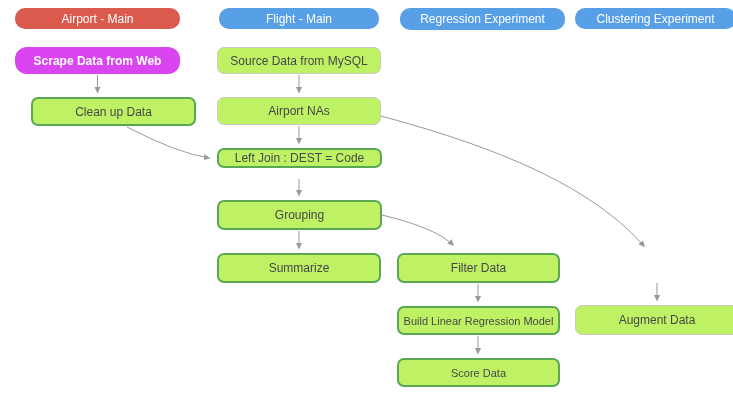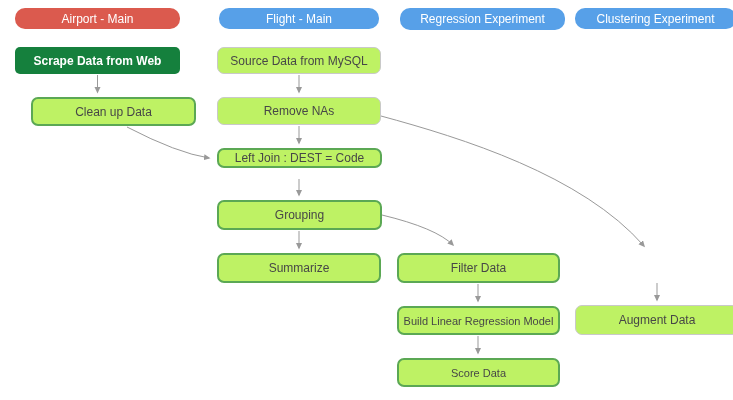--- a/index.html
+++ b/index.html
@@ -14,21 +14,21 @@
     color:#ffffff;font-size:12px;border-radius:10px;box-sizing:border-box;
     text-align:center;white-space:nowrap;
   }
   .red{background:#DB5A4E;}
   .blue{background:#57A0E8;}
   .node{
     position:absolute;display:flex;align-items:center;justify-content:center;
     background:#bef264;color:#474747;font-size:12px;border-radius:7px;
     box-sizing:border-box;text-align:center;white-space:nowrap;
   }
-  .gfill{background:#15803d;color:#ffffff;font-weight:700;border:none;border-radius:5px;}
+  .gfill{background:#d946ef;color:#ffffff;font-weight:700;border:none;border-radius:12px;}
   .gout{border:2px solid #5BA854;}
   .grayout{border:1.5px solid #C9C9C9;}
   .sm{font-size:11px;}
 </style>
 </head>
 <body>
 
 <div class="canvas">
 
   <svg class="connectors" viewBox="0 0 733 400">
@@ -52,21 +52,21 @@
 
   <div class="hdr red" style="left:3px;top:8px;width:165px;height:21px">Airport - Main</div>
   <div class="hdr blue" style="left:207px;top:8px;width:160px;height:21px">Flight - Main</div>
   <div class="hdr blue" style="left:388px;top:8px;width:165px;height:22px">Regression Experiment</div>
   <div class="hdr blue" style="left:563px;top:8px;width:161px;height:21px">Clustering Experiment</div>
 
   <div class="node gfill" style="left:3px;top:47px;width:165px;height:27px">Scrape Data from Web</div>
   <div class="node gout" style="left:19px;top:97px;width:165px;height:29px">Clean up Data</div>
 
   <div class="node grayout" style="left:205px;top:47px;width:164px;height:27px">Source Data from MySQL</div>
-  <div class="node grayout" style="left:205px;top:97px;width:164px;height:28px">Remove NAs</div>
+  <div class="node grayout" style="left:205px;top:97px;width:164px;height:28px">Airport NAs</div>
   <div class="node gout" style="left:205px;top:148px;width:165px;height:20px">Left Join : DEST = Code</div>
   <div class="node gout" style="left:205px;top:200px;width:165px;height:30px">Grouping</div>
   <div class="node gout" style="left:205px;top:253px;width:164px;height:30px">Summarize</div>
 
   <div class="node gout" style="left:385px;top:253px;width:163px;height:30px">Filter Data</div>
   <div class="node gout sm" style="left:385px;top:306px;width:163px;height:29px">Build Linear Regression Model</div>
   <div class="node gout sm" style="left:385px;top:358px;width:163px;height:29px">Score Data</div>
 
   <div class="node grayout" style="left:563px;top:305px;width:164px;height:30px">Augment Data</div>
 

